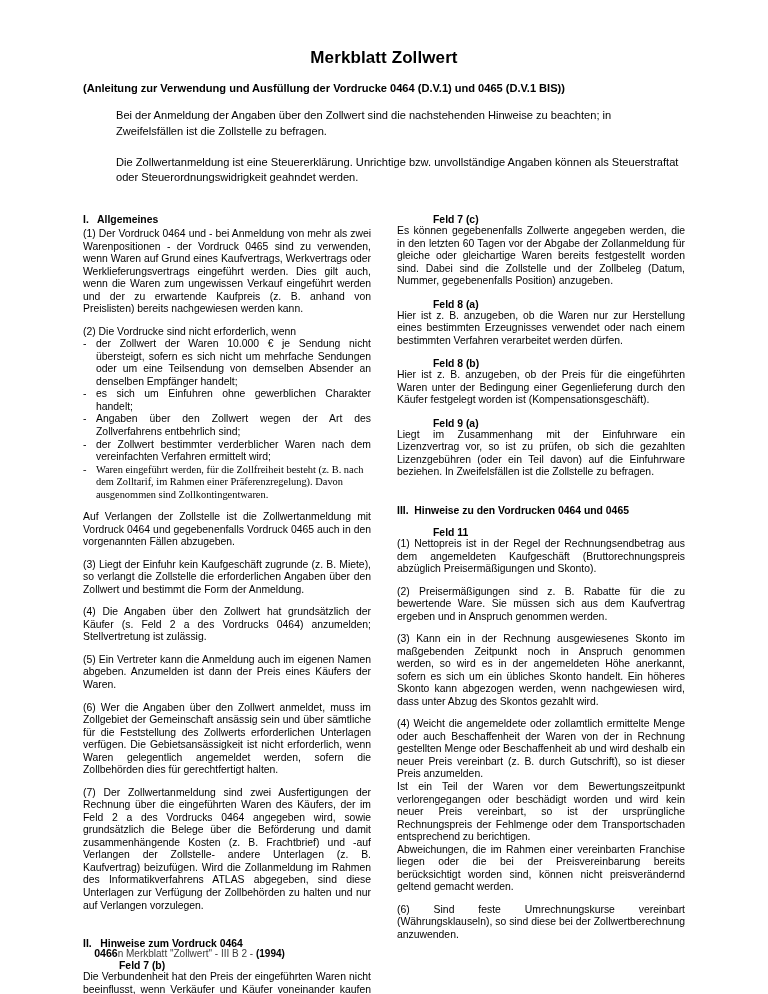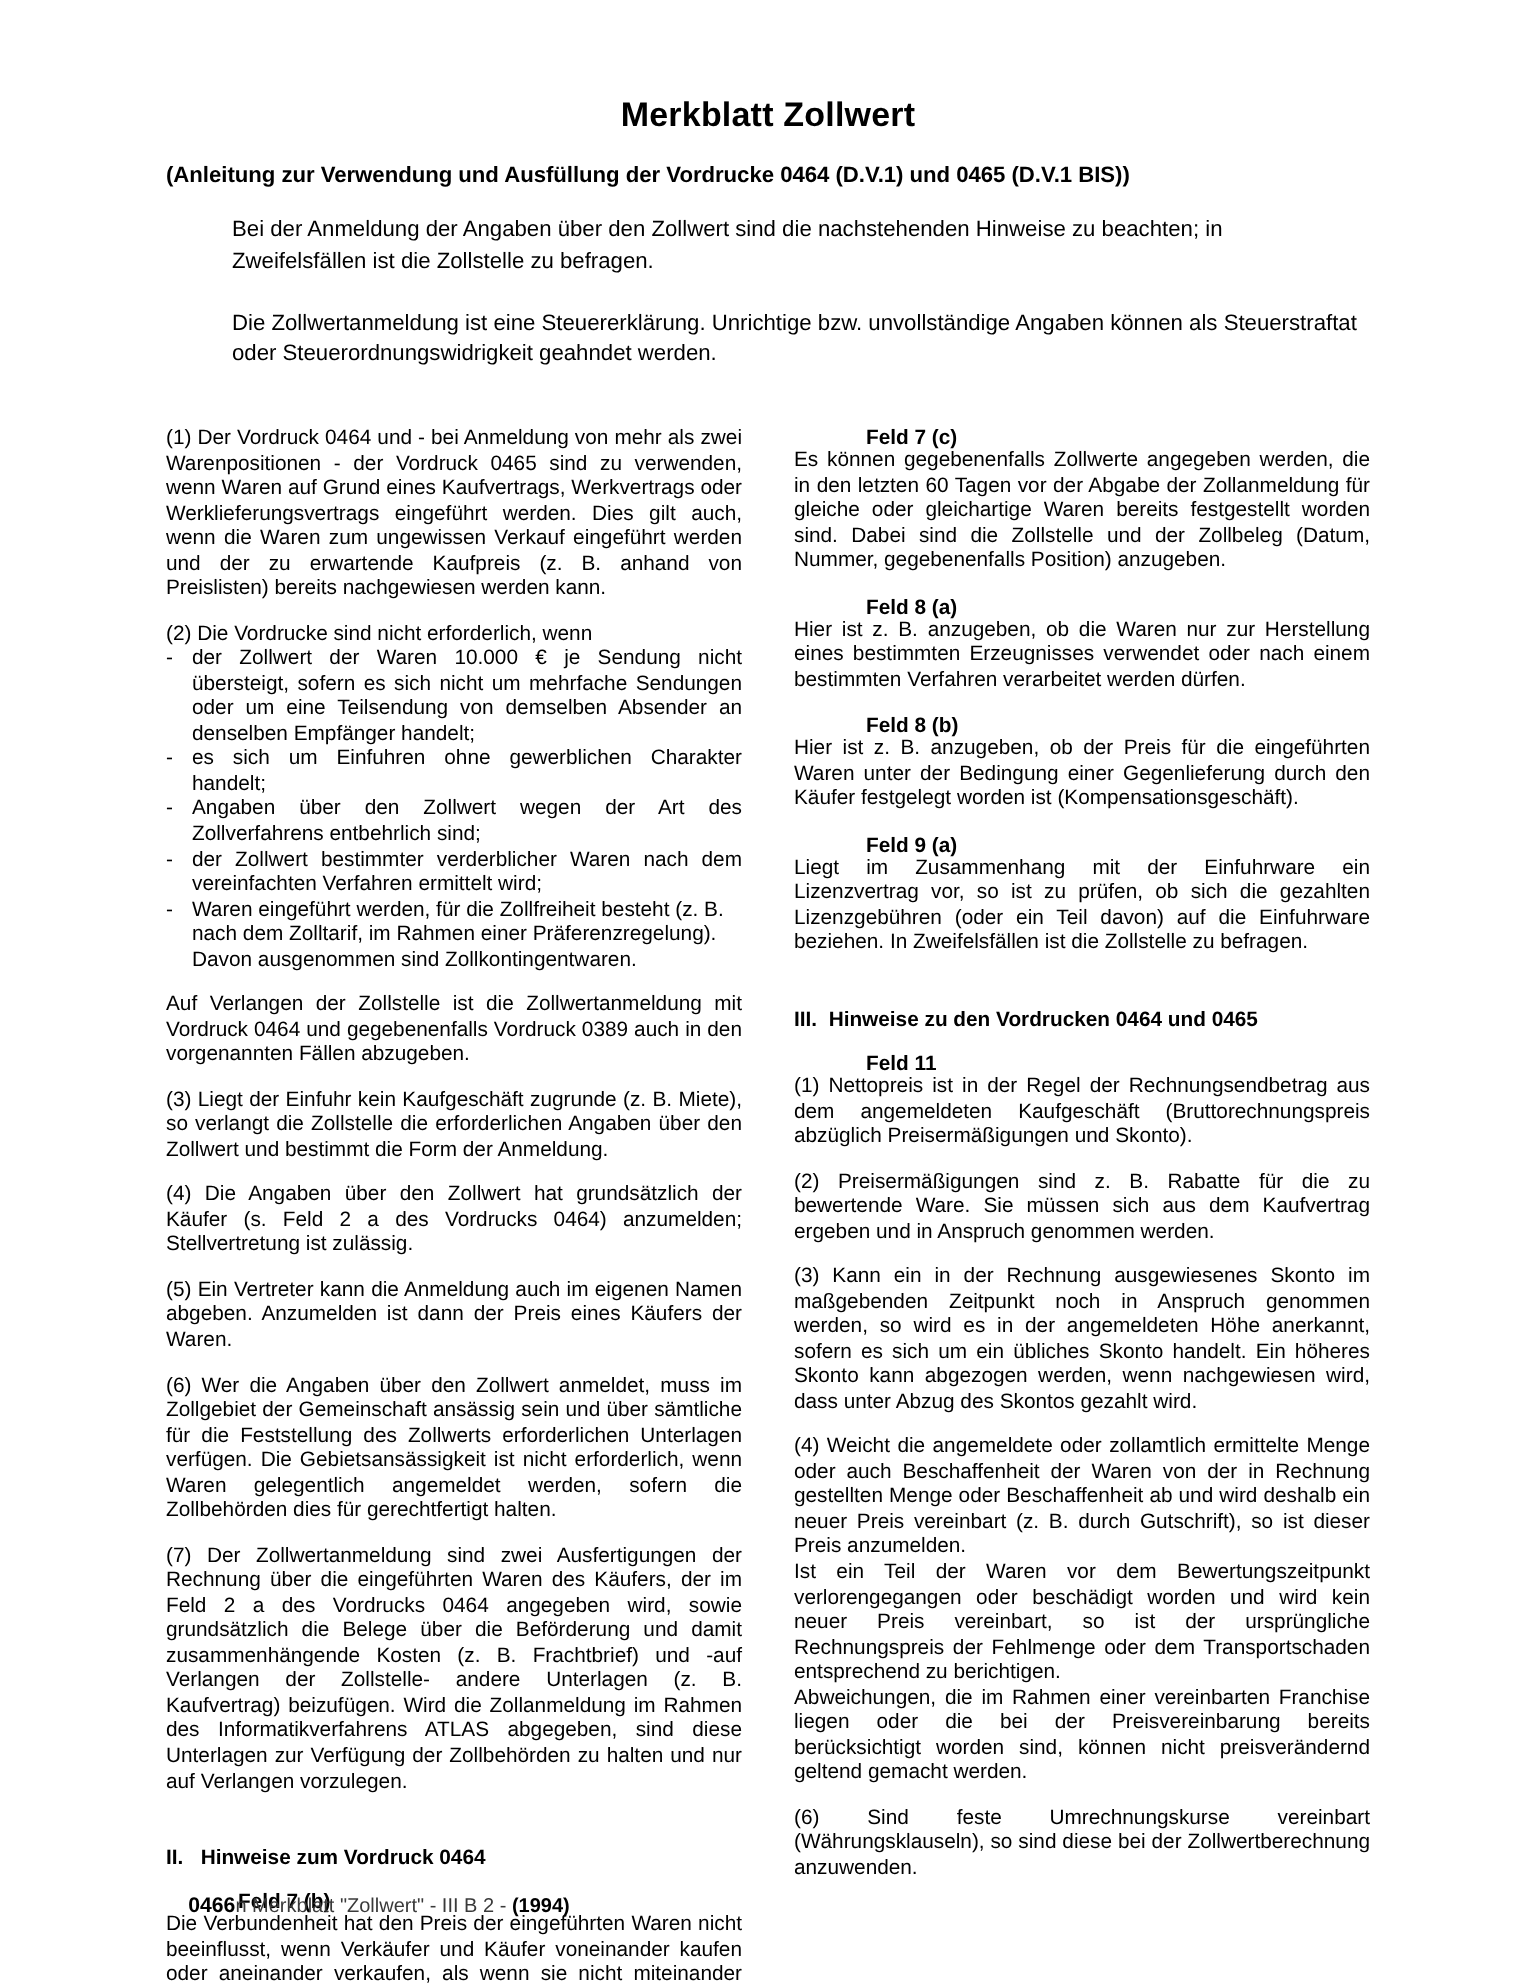--- a/index.html
+++ b/index.html
@@ -114,20 +114,21 @@
     margin: 0;
   }
   ul.dash-list li::before {
     content: "-";
     position: absolute;
     left: 0;
     top: 0;
   }
   ul.dash-list li.nojust {
     text-align: left;
+    font-family: Liberation Serif, serif;
   }
 
   
   .footer {
     position: absolute;
     left: 83px;
     top: 936px;
     font-size: 10px;
     white-space: pre;
   }
@@ -152,34 +153,35 @@
 
     <h1 class="doc-title">Merkblatt Zollwert</h1>
     <h2 class="doc-subtitle">(Anleitung zur Verwendung und Ausfüllung der Vordrucke 0464 (D.V.1) und 0465 (D.V.1 BIS))</h2>
     <p class="intro">Bei der Anmeldung der Angaben über den Zollwert sind die nachstehenden Hinweise zu beachten; in Zweifelsfällen ist die Zollstelle zu befragen.</p>
     <p class="intro second">Die Zollwertanmeldung ist eine Steuererklärung. Unrichtige bzw. unvollständige Angaben können als Steuerstraftat oder Steuerordnungswidrigkeit geahndet werden.</p>
 
     <div class="columns">
 
       <div class="col">
 
+        <div class="sec-head">I.   Allgemeines</div>
 
         <p class="para">(1) Der Vordruck 0464 und - bei Anmeldung von mehr als zwei Warenpositionen - der Vordruck 0465 sind zu verwenden, wenn Waren auf Grund eines Kaufvertrags, Werkvertrags oder Werklieferungsvertrags eingeführt werden. Dies gilt auch, wenn die Waren zum ungewissen Verkauf eingeführt werden und der zu erwartende Kaufpreis (z. B. anhand von Preislisten) bereits nachgewiesen werden kann.</p>
 
         <p class="para gap">(2) Die Vordrucke sind nicht erforderlich, wenn</p>
 
         <ul class="dash-list">
           <li>der Zollwert der Waren 10.000 € je Sendung nicht übersteigt, sofern es sich nicht um mehrfache Sendungen oder um eine Teilsendung von demselben Absender an denselben Empfänger handelt;</li>
           <li>es sich um Einfuhren ohne gewerblichen Charakter handelt;</li>
           <li>Angaben über den Zollwert wegen der Art des Zollverfahrens entbehrlich sind;</li>
           <li>der Zollwert bestimmter verderblicher Waren nach dem vereinfachten Verfahren ermittelt wird;</li>
           <li class="nojust">Waren eingeführt werden, für die Zollfreiheit besteht (z. B. nach dem Zolltarif, im Rahmen einer Präferenzregelung). Davon ausgenommen sind Zollkontingentwaren.</li>
         </ul>
 
-        <p class="para gap">Auf Verlangen der Zollstelle ist die Zollwertanmeldung mit Vordruck 0464 und gegebenenfalls Vordruck 0389 auch in den vorgenannten Fällen abzugeben.</p>
+        <p class="para gap">Auf Verlangen der Zollstelle ist die Zollwertanmeldung mit Vordruck 0464 und gegebenenfalls Vordruck 0465 auch in den vorgenannten Fällen abzugeben.</p>
 
         <p class="para gap">(3) Liegt der Einfuhr kein Kaufgeschäft zugrunde (z. B. Miete), so verlangt die Zollstelle die erforderlichen Angaben über den Zollwert und bestimmt die Form der Anmeldung.</p>
         <p class="para gap">(4) Die Angaben über den Zollwert hat grundsätzlich der Käufer (s. Feld 2 a des Vordrucks 0464) anzumelden; Stellvertretung ist zulässig.</p>
         <p class="para gap">(5) Ein Vertreter kann die Anmeldung auch im eigenen Namen abgeben. Anzumelden ist dann der Preis eines Käufers der Waren.</p>
         <p class="para gap">(6) Wer die Angaben über den Zollwert anmeldet, muss im Zollgebiet der Gemeinschaft ansässig sein und über sämtliche für die Feststellung des Zollwerts erforderlichen Unterlagen verfügen. Die Gebietsansässigkeit ist nicht erforderlich, wenn Waren gelegentlich angemeldet werden, sofern die Zollbehörden dies für gerechtfertigt halten.</p>
         <p class="para gap">(7) Der Zollwertanmeldung sind zwei Ausfertigungen der Rechnung über die eingeführten Waren des Käufers, der im Feld 2 a des Vordrucks 0464 angegeben wird, sowie grundsätzlich die Belege über die Beförderung und damit zusammenhängende Kosten (z. B. Frachtbrief) und -auf Verlangen der Zollstelle- andere Unterlagen (z. B. Kaufvertrag) beizufügen. Wird die Zollanmeldung im Rahmen des Informatikverfahrens ATLAS abgegeben, sind diese Unterlagen zur Verfügung der Zollbehörden zu halten und nur auf Verlangen vorzulegen.</p>
 
         <div class="sec-head spaced-top">II.   Hinweise zum Vordruck 0464</div>
 
         <div class="field-head gap">Feld 7 (b)</div>

